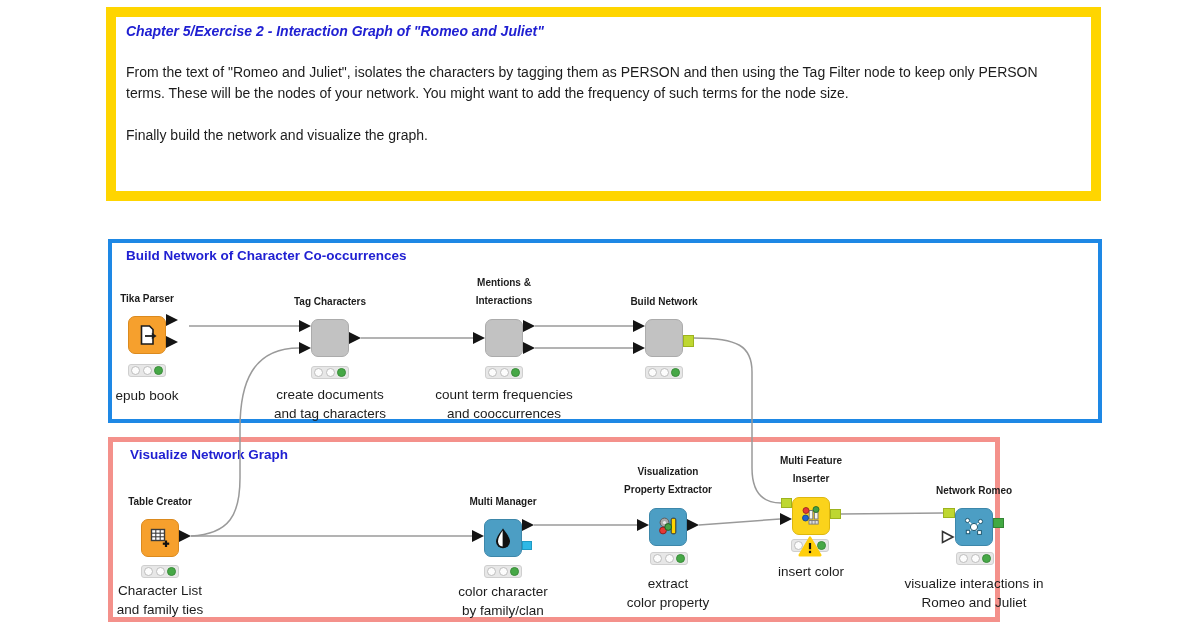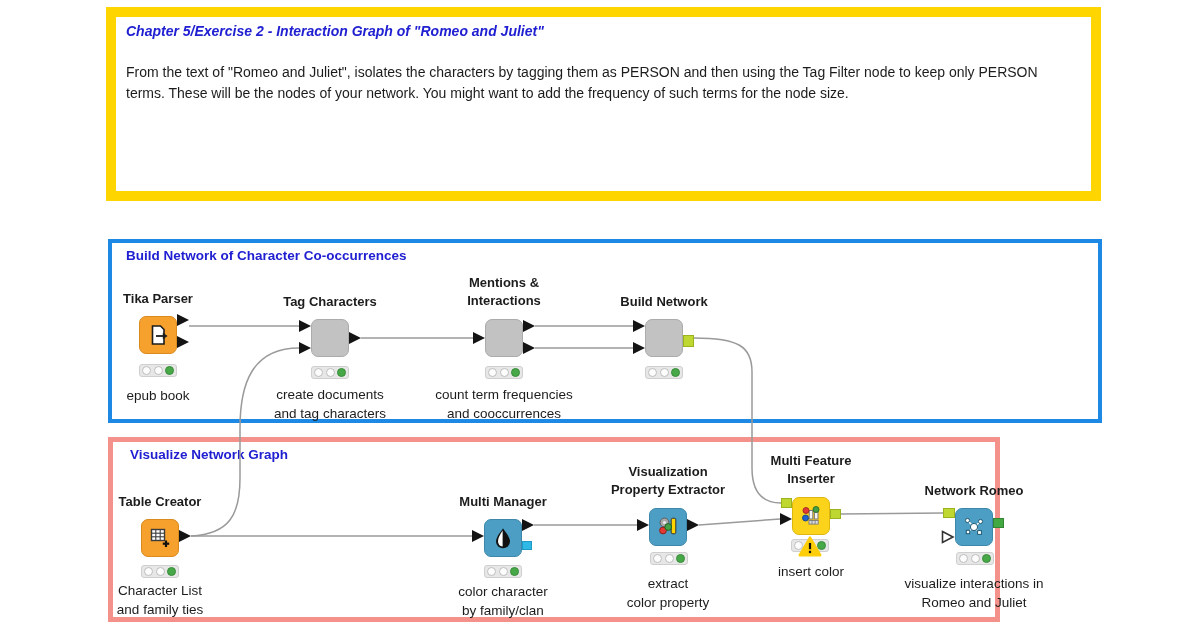--- a/index.html
+++ b/index.html
@@ -42,21 +42,21 @@
     position:absolute;left:0;top:0;width:38px;height:38px;border-radius:7px;
     box-sizing:border-box;display:flex;align-items:center;justify-content:center;
   }
   .nsq.orange{background:#F6A02D;border:1px solid #DB8A1E;}
   .nsq.gray  {background:#C2C2C2;border:1px solid #ABABAB;}
   .nsq.teal  {background:#4C9EC4;border:1px solid #3D87AA;}
   .nsq.yellow{background:#FBD31B;border:1px solid #DDB70F;}
 
   .node-label{
     position:absolute;left:19px;transform:translateX(-50%);
-    width:max-content;text-align:center;font-weight:bold;font-size:13px;
+    width:max-content;text-align:center;font-weight:bold;font-size:10px;
     line-height:17.5px;white-space:pre-line;color:#1c1c1c;
   }
   .node-label.one{top:-26px;}
   .node-label.two{top:-45px;}
   .node-caption{
     position:absolute;left:19px;transform:translateX(-50%);
     width:max-content;text-align:center;font-size:13.5px;line-height:18.5px;
     white-space:pre-line;color:#1c1c1c;
   }
 
@@ -80,20 +80,21 @@
   .tl .dot.on{background:#46A846;border-color:#3A8C3A;}
   .warn{position:absolute;left:50%;top:-4px;transform:translateX(-50%);}
 </style>
 </head>
 <body>
 
 <div class="annotation">
   <div class="annotation-title">Chapter 5/Exercise 2 - Interaction Graph of "Romeo and Juliet"</div>
   <p>From the text of "Romeo and Juliet", isolates the characters by tagging them as PERSON and then using the Tag Filter node to keep only PERSON
 terms. These will be the nodes of your network. You might want to add the frequency of such terms for the node size.</p>
+  <p>Finally build the network and visualize the graph.</p>
 </div>
 
 <div class="groupbox blue">
   <div class="group-title">Build Network of Character Co-occurrences</div>
 </div>
 <div class="groupbox red">
   <div class="group-title">Visualize Network Graph</div>
 </div>
 
 <svg class="wires" width="1200" height="630">
@@ -102,21 +103,21 @@
   <path d="M535,326 H633"></path>
   <path d="M535,348 H633"></path>
   <path d="M694,338 C738,338 752,346 752,372 L752,468 C752,492 762,503 781,503"></path>
   <path d="M191,536 H472"></path>
   <path d="M191,536 C230,534 240,514 240,478 L240,428 C240,384 252,348 299,348"></path>
   <path d="M534,525 H637"></path>
   <path d="M699,525 L780,519"></path>
   <path d="M841,514 L943,513"></path>
 </svg>
 
-<div class="node" style="left:139px;top:316px">
+<div class="node" style="left:128px;top:316px">
   <div class="node-label one">Tika Parser</div>
   <div class="nsq orange">
     <svg width="24" height="24" viewBox="0 0 24 24">
       <path d="M6.5 3 h8 l3.5 3.5 V21 H6.5 Z" fill="#fff" stroke="#1c1c1c" stroke-width="1.6"></path>
       <line x1="10" y1="13" x2="18.5" y2="13" stroke="#1c1c1c" stroke-width="1.8"></line>
       <path d="M16.8 9.8 L21.6 13 L16.8 16.2 Z" fill="#1c1c1c"></path>
     </svg>
   </div>
   <div class="ptri" style="left:38px;top:-2px"></div>
   <div class="ptri" style="left:38px;top:20px"></div>

